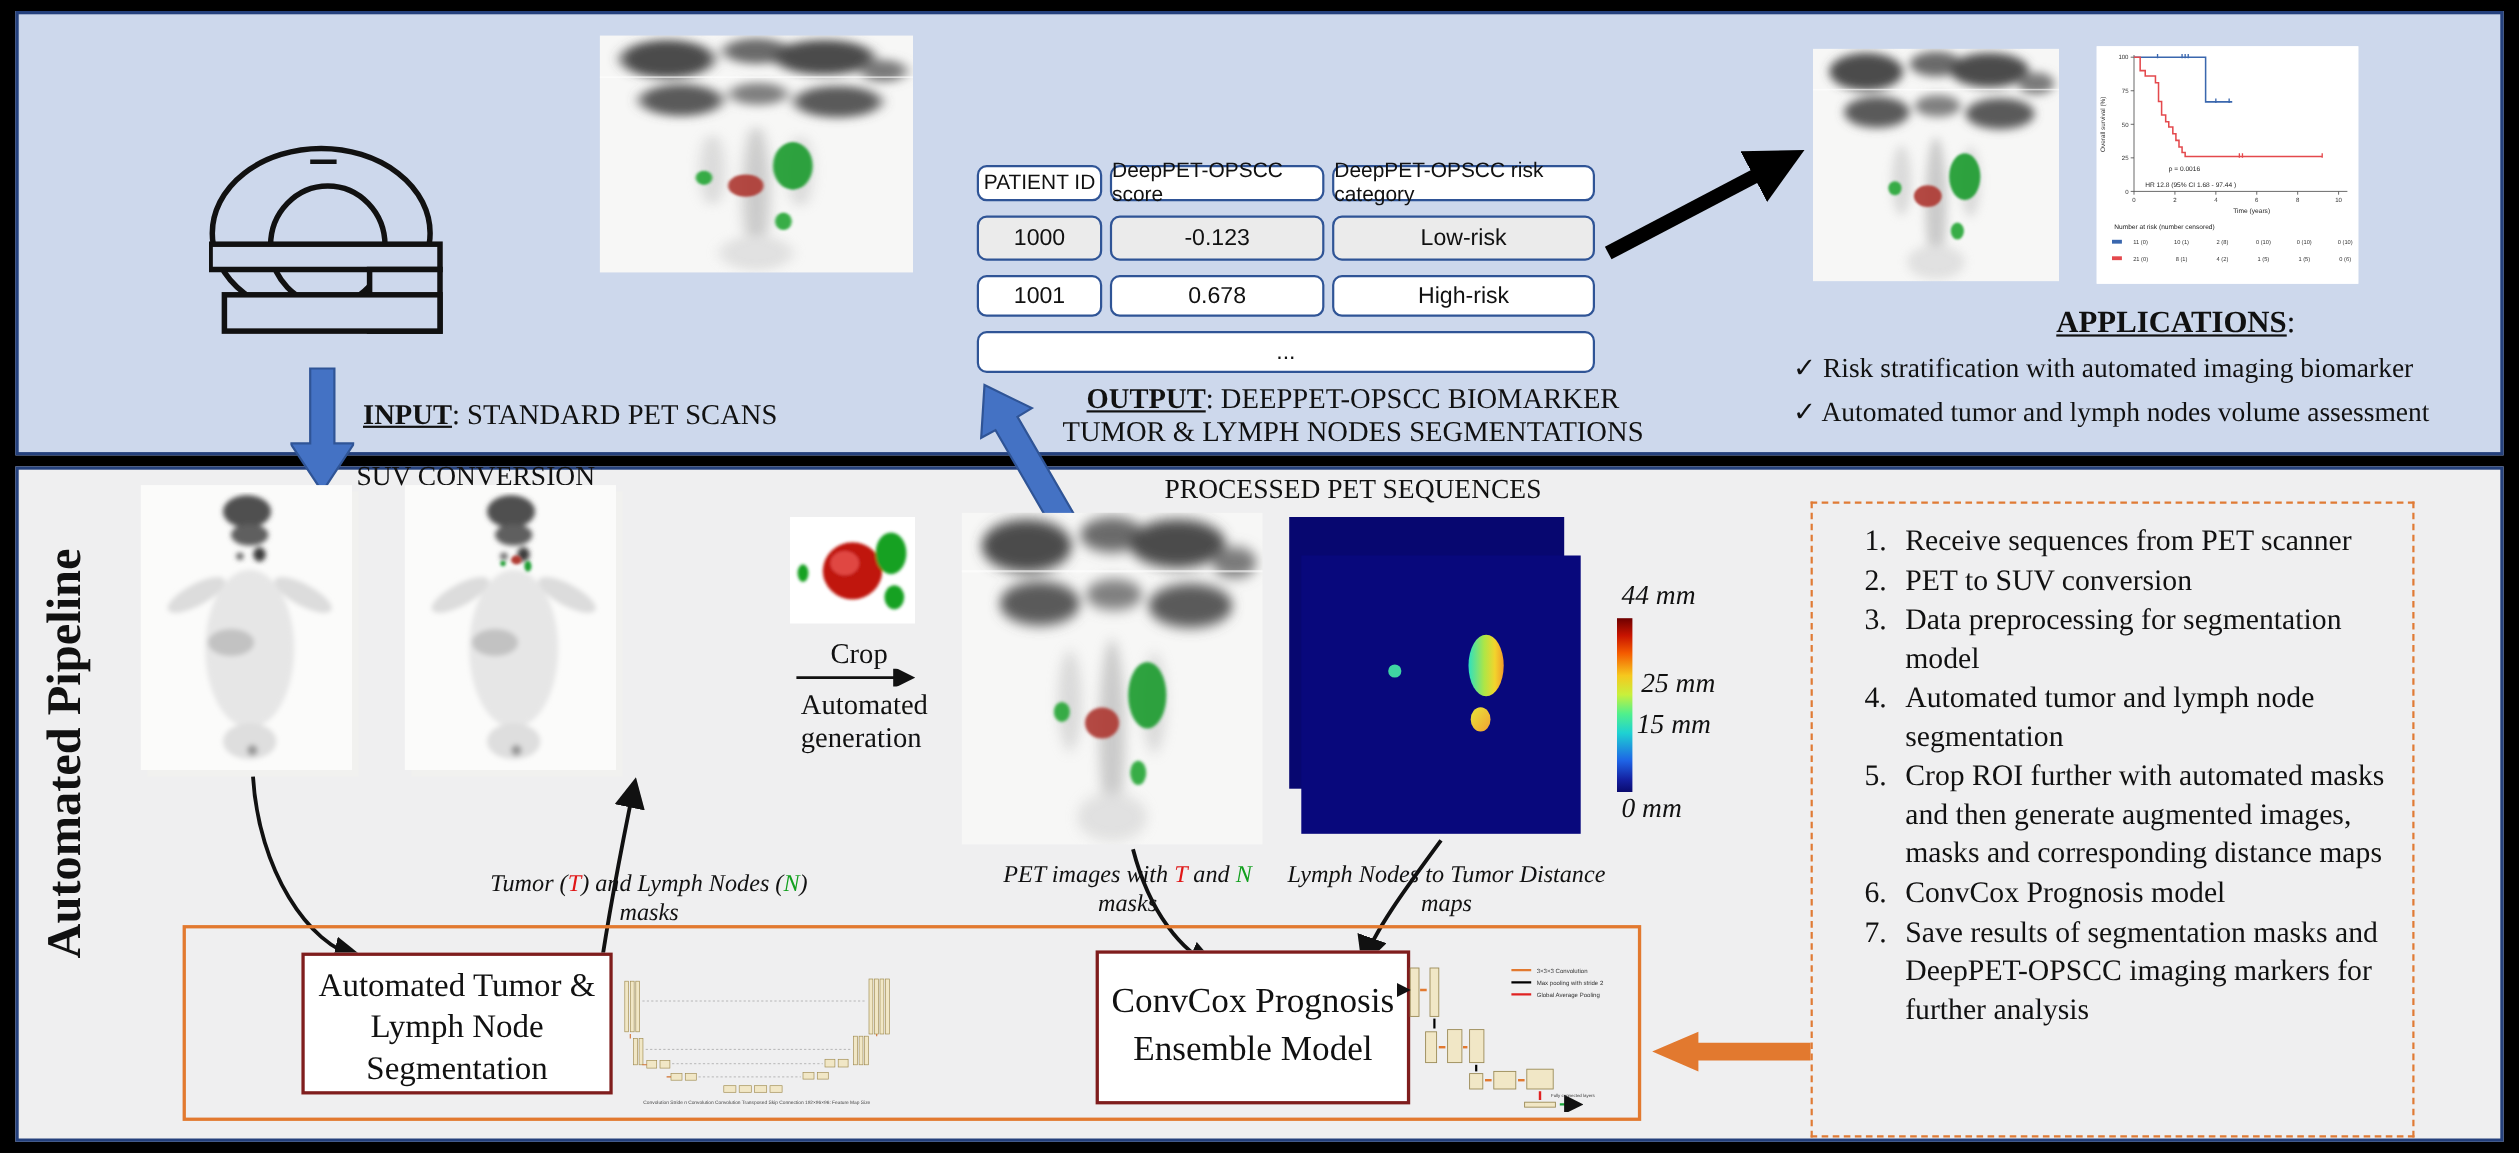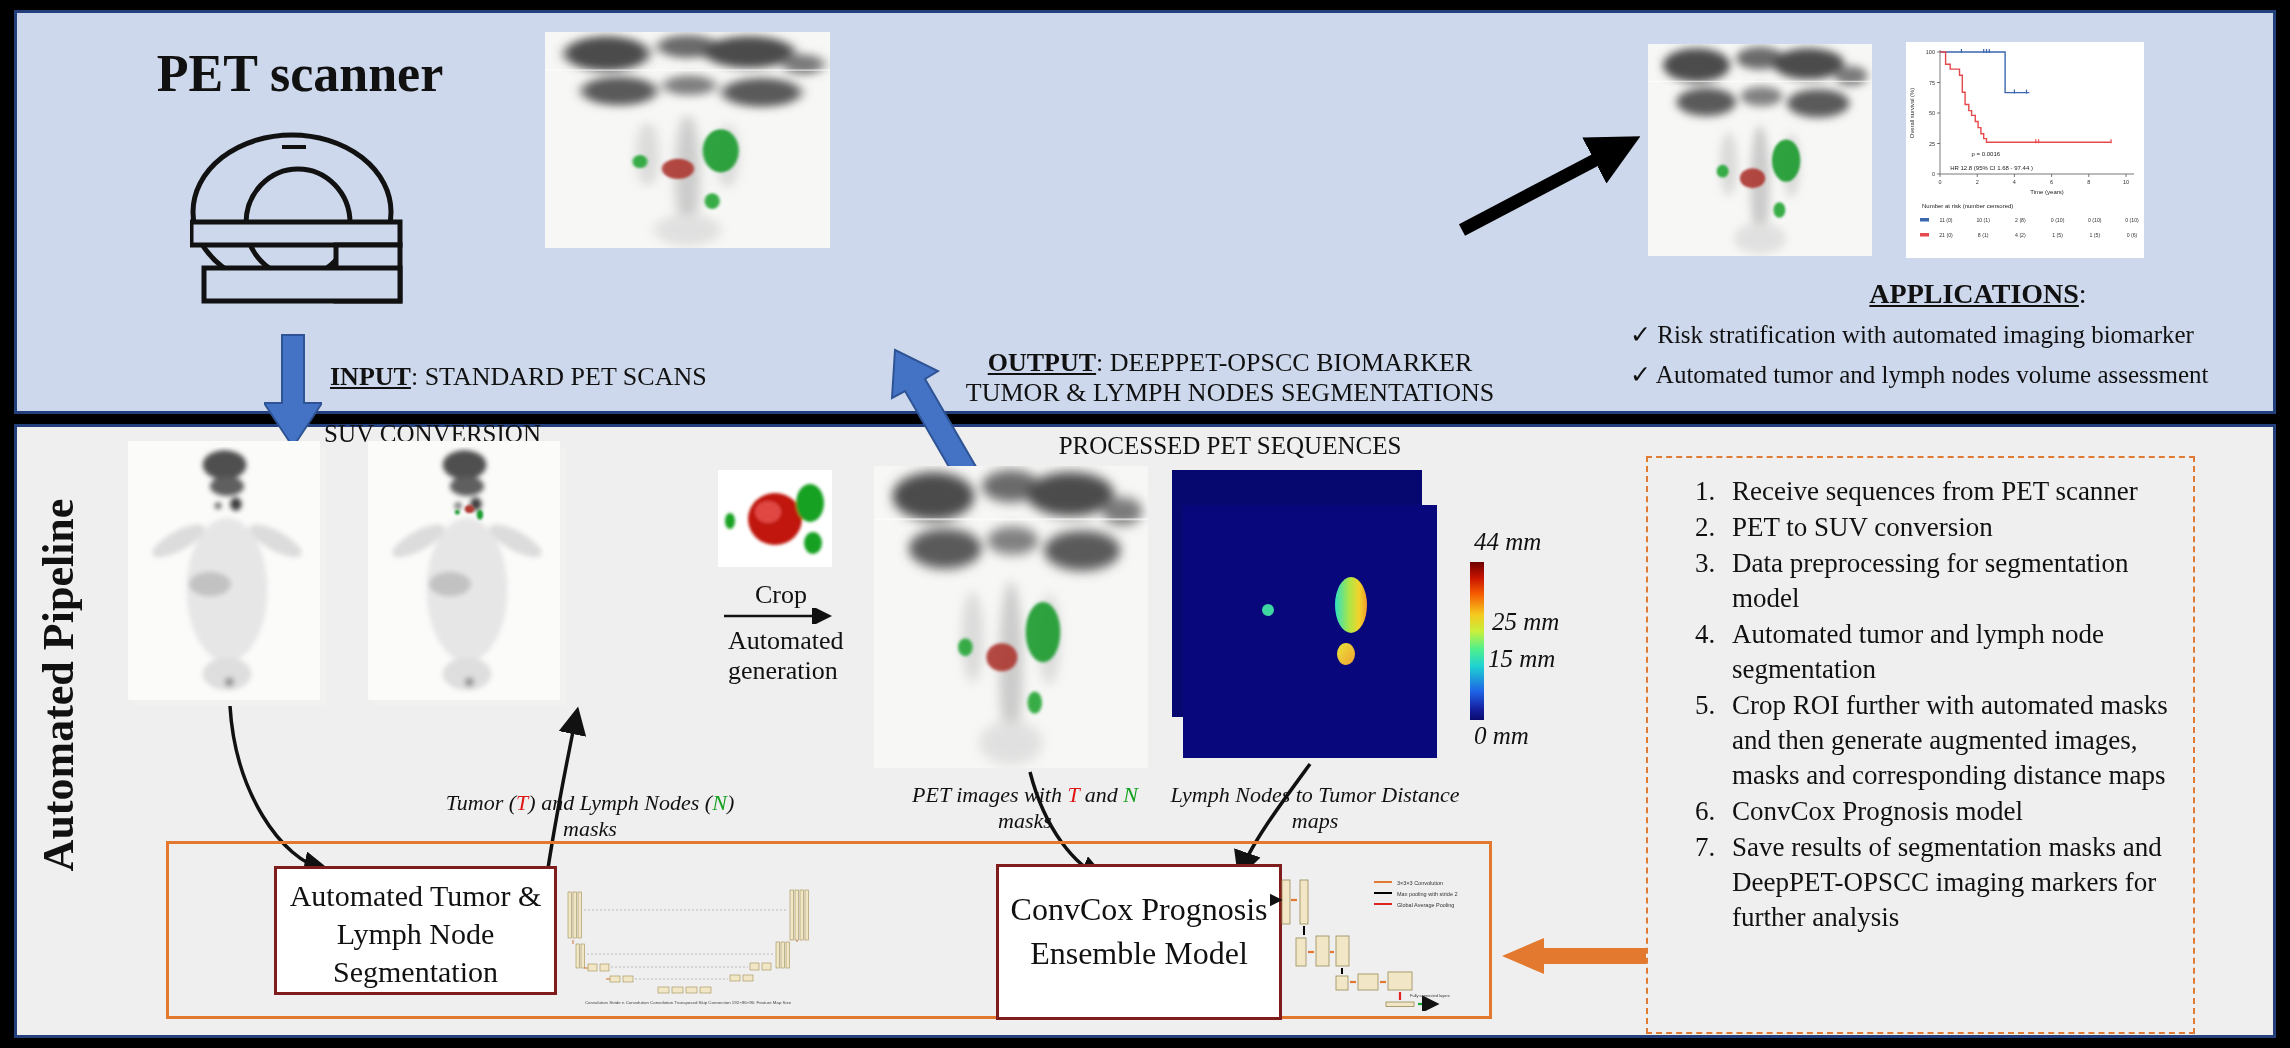--- a/index.html
+++ b/index.html
@@ -36,21 +36,21 @@
   .cap .n{color:#12a01e;}
   
   #colorbar{left:1470px;top:562px;width:14px;height:158px;
     background:linear-gradient(to bottom,#6e0000 0%,#c81400 10%,#f45a00 20%,#f6c81e 33%,#c8f03c 44%,#50f08c 55%,#1ed2d2 66%,#1e64e6 82%,#1420a0 93%,#0a0a6e 100%);}
   .cb-label{position:absolute;font-style:italic;font-size:25px;}
   
   #orange-box{left:166px;top:841px;width:1326px;height:178px;border:3px solid #e2792f;box-sizing:border-box;}
   .blue-box{position:absolute;background:#fff;border:3px solid #7f1d1d;box-sizing:border-box;
             text-align:center;font-size:30px;line-height:38px;}
   #seg-box{left:274px;top:866px;width:283px;height:129px;padding-top:8px;}
-  #conv-box{left:996px;top:864px;width:286px;height:156px;font-size:32px;line-height:44px;padding-top:20px;}
+  #conv-box{left:996px;top:864px;width:286px;height:140px;font-size:32px;line-height:44px;padding-top:20px;}
   
   #steps-box{left:1646px;top:456px;width:549px;height:578px;border:2px dashed #e07b35;box-sizing:border-box;background:transparent;}
   #steps-box ol{margin:16px 0 0 0;padding-left:74px;font-size:27px;line-height:35px;}
   #steps-box li{margin-bottom:1px;padding-left:10px;}
   
   #side-label{left:-219px;top:657px;width:560px;height:56px;transform:rotate(-90deg);
     font-size:44px;font-weight:bold;text-align:center;}
   #km-card{left:1906px;top:42px;width:238px;height:216px;background:#fff;}
   svg text{font-family:"Liberation Sans",sans-serif;}
   .crop-lbl{position:absolute;font-size:26px;}
@@ -126,21 +126,20 @@
           <ellipse cx="115" cy="278" rx="30" ry="20" fill="#dedede"></ellipse>
           <ellipse cx="118" cy="288" rx="6" ry="6" fill="#9a9a9a"></ellipse>
         </g>
       </symbol>
     </defs>
   </svg>
 
   <div id="top-panel" class="panel"></div>
   <div id="bottom-panel" class="panel"></div>
 
-  <div id="pet-title" class="abs serif">PET scanner</div>
 
   <svg class="abs" style="left:190px;top:125px" width="215" height="180" viewBox="0 0 215 180">
     <ellipse cx="102" cy="87" rx="99" ry="77" fill="none" stroke="#111" stroke-width="5"></ellipse>
     <line x1="92" y1="22" x2="116" y2="22" stroke="#111" stroke-width="4"></line>
     <ellipse cx="108" cy="98" rx="52" ry="54" fill="none" stroke="#111" stroke-width="5"></ellipse>
     <rect x="1" y="97" width="209" height="23" fill="#cdd8ec" stroke="#111" stroke-width="5"></rect>
     <rect x="146" y="120" width="64" height="56" fill="#cdd8ec" stroke="#111" stroke-width="5"></rect>
     <rect x="14" y="143" width="196" height="33" fill="#cdd8ec" stroke="#111" stroke-width="5"></rect>
   </svg>
 
@@ -150,20 +149,32 @@
 
   <svg class="abs" style="left:264px;top:333px" width="58" height="118" viewBox="0 0 58 118">
     <polygon points="18,2 40,2 40,70 58,70 29,114 0,70 18,70" fill="#4472c4" stroke="#2f5496" stroke-width="2"></polygon>
   </svg>
 
   <div id="input-label" class="abs serif">
     <span class="bu">INPUT</span><span>: STANDARD PET SCANS</span>
   </div>
   <div id="suv-label" class="abs serif">SUV CONVERSION</div>
 
+  <div id="ptable" class="abs">
+    <div class="tcell">PATIENT ID</div>
+    <div class="tcell">DeepPET-OPSCC score</div>
+    <div class="tcell">DeepPET-OPSCC risk category</div>
+    <div class="tcell val shade">1000</div>
+    <div class="tcell val shade">-0.123</div>
+    <div class="tcell val shade">Low-risk</div>
+    <div class="tcell val">1001</div>
+    <div class="tcell val">0.678</div>
+    <div class="tcell val">High-risk</div>
+    <div class="tcell val span3">...</div>
+  </div>
 
   <svg class="abs" style="left:1450px;top:120px" width="200" height="125" viewBox="0 0 200 125">
     <line x1="12" y1="110" x2="172" y2="26" stroke="#000" stroke-width="13" marker-end="url(#arrbig)"></line>
   </svg>
 
   <svg class="abs img-card" style="left:1648px;top:44px" width="224" height="212">
       <use href="#neckpet" width="224" height="212"></use>
     </svg>
 
   <div id="km-card" class="abs">

